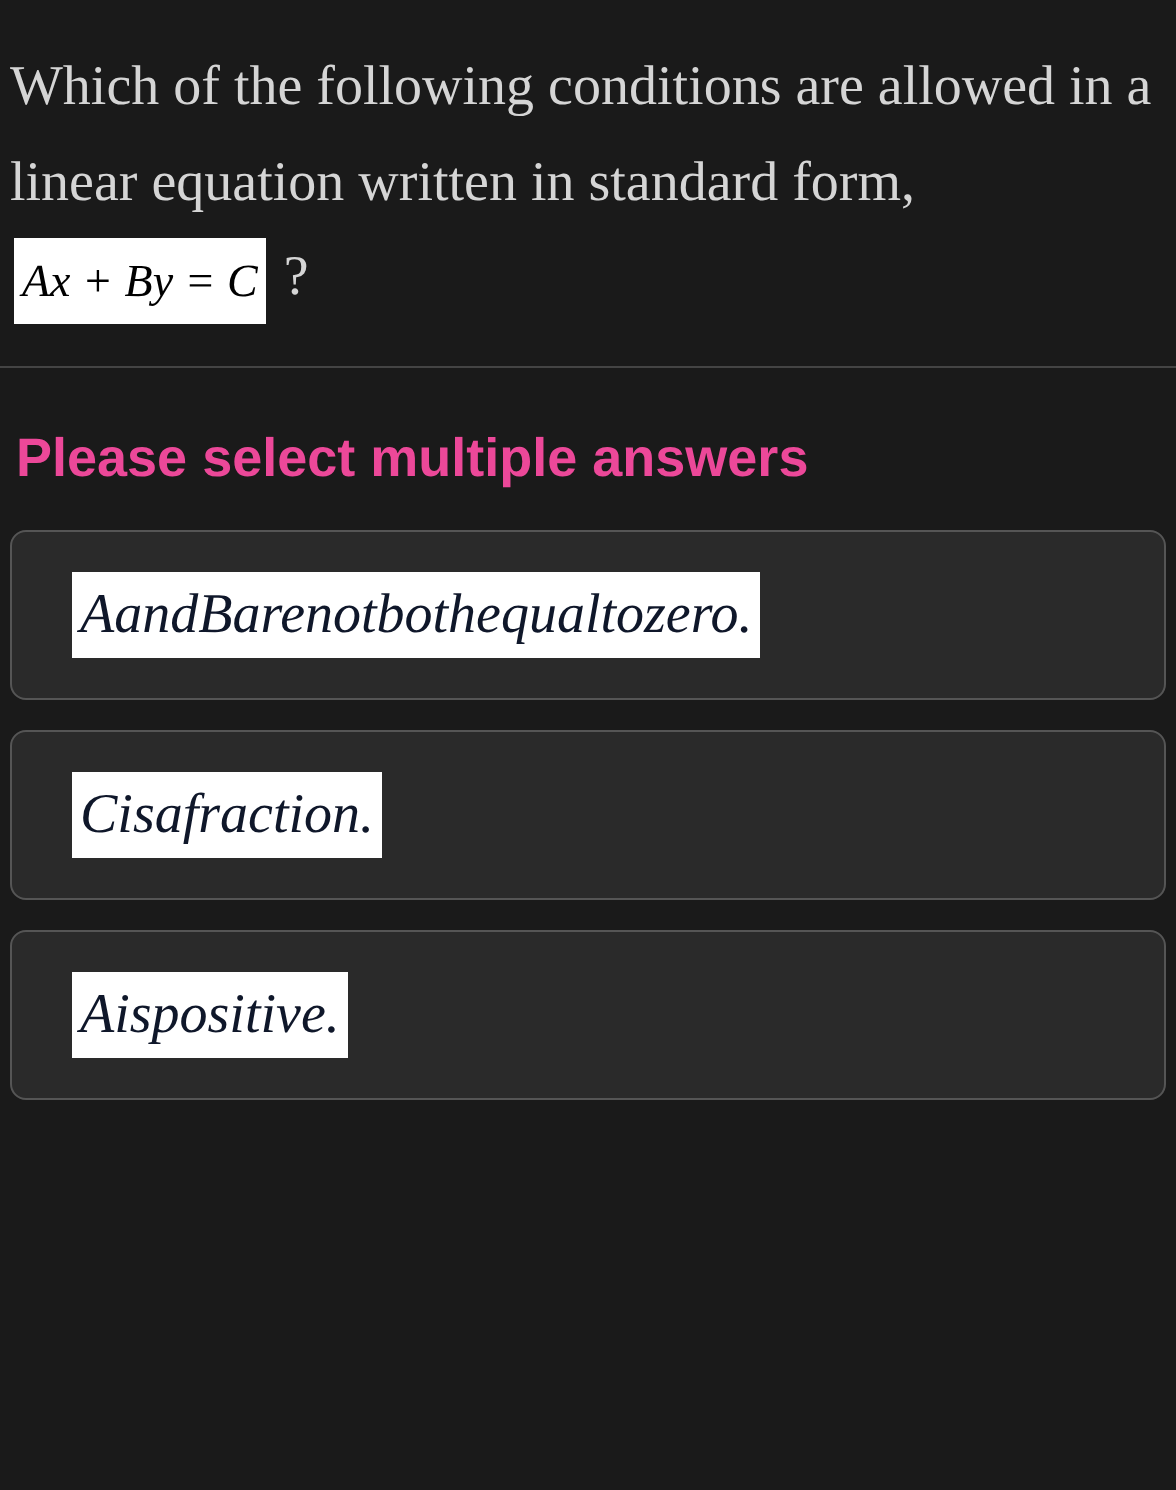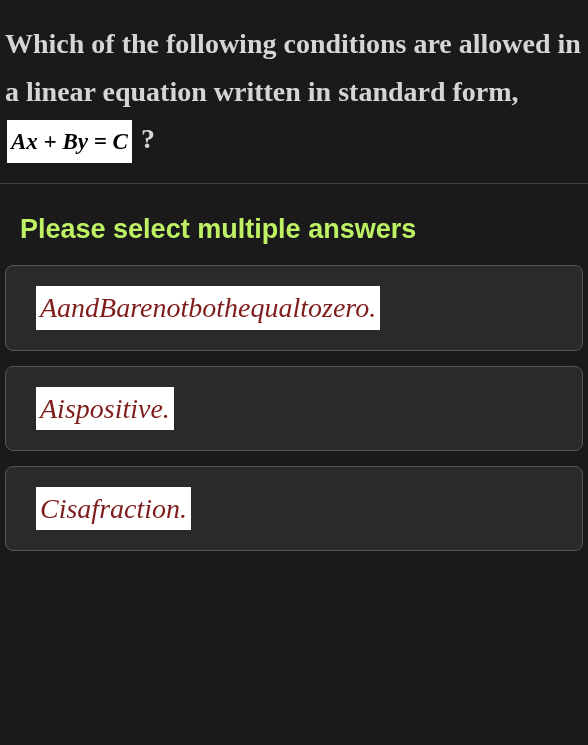--- a/index.html
+++ b/index.html
@@ -16,55 +16,55 @@
       overflow: hidden;
     }
     .question-section {
       padding: 20px 5px 20px 5px;
       border-bottom: 1px solid #444;
     }
     .question-text {
       font-size: 28px;
       line-height: 1.7;
       color: #d5d5d5;
-      font-weight: 700;
+      font-weight: 400;
     }
     .equation-inline {
       display: inline-block;
       background-color: #ffffff;
       color: #000000;
       font-style: italic;
       font-family: 'Times New Roman', serif;
       font-size: 23px;
       padding: 2px 4px;
       vertical-align: middle;
       margin: 0 2px;
     }
     .instruction {
-      padding: 30px 5px 20px 20px;
+      padding: 30px 5px 20px 8px;
       font-family: -apple-system, BlinkMacSystemFont, 'Segoe UI', Arial, sans-serif;
       font-size: 27px;
       font-weight: 700;
-      color: #bef264;
+      color: #ec4899;
     }
     .options-container {
       padding: 0 5px 0 5px;
     }
     .option {
       background-color: #2a2a2a;
       border: 1px solid #555;
       border-radius: 8px;
       padding: 20px 30px;
       margin-bottom: 15px;
       cursor: pointer;
     }
     .option-label {
       display: inline-block;
       background-color: #ffffff;
-      color: #7f1d1d;
+      color: #0f172a;
       font-family: 'Times New Roman', serif;
       font-style: italic;
       font-size: 28px;
       padding: 2px 4px;
       line-height: 1.4;
     }
   </style>
 </head>
 <body>
 
@@ -76,18 +76,18 @@
   </div>
 </div>
 
 <div class="instruction">Please select multiple answers</div>
 
 <div class="options-container">
   <div class="option">
     <span class="option-label">AandBarenotbothequaltozero.</span>
   </div>
   <div class="option">
-    <span class="option-label">Aispositive.</span>
+    <span class="option-label">Cisafraction.</span>
   </div>
   <div class="option">
-    <span class="option-label">Cisafraction.</span>
+    <span class="option-label">Aispositive.</span>
   </div>
 </div>
 
 </body></html>

